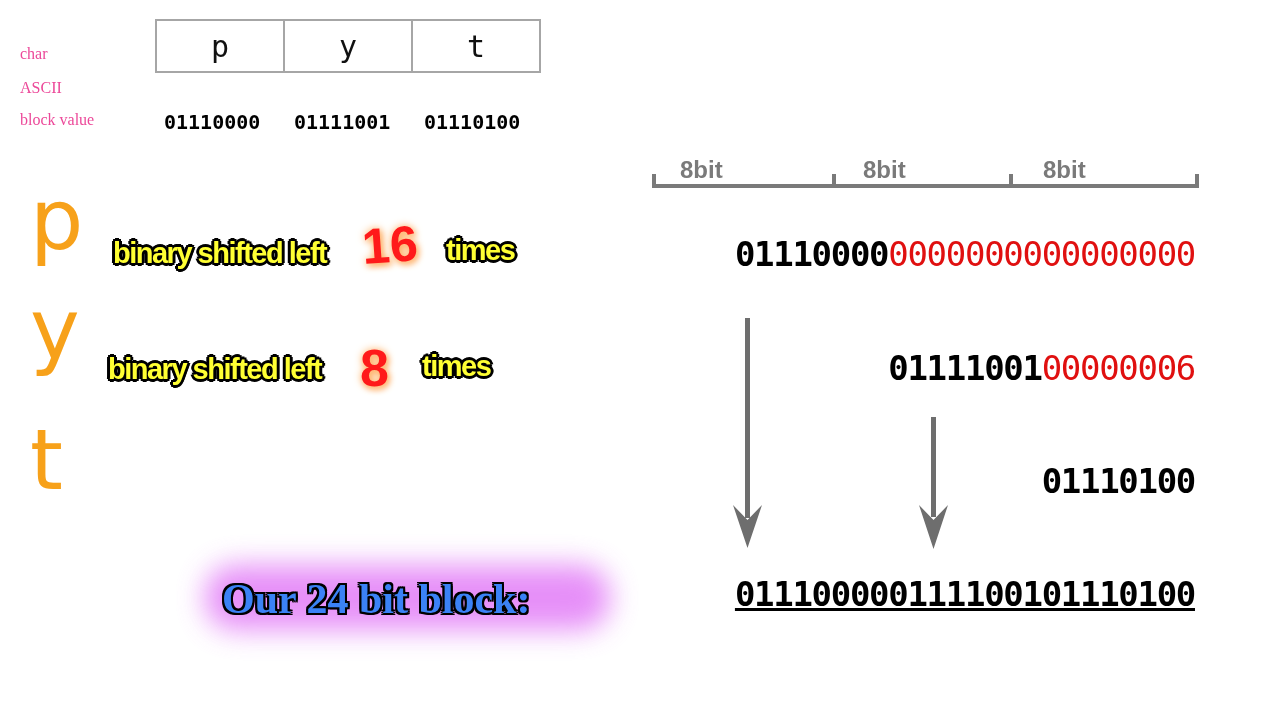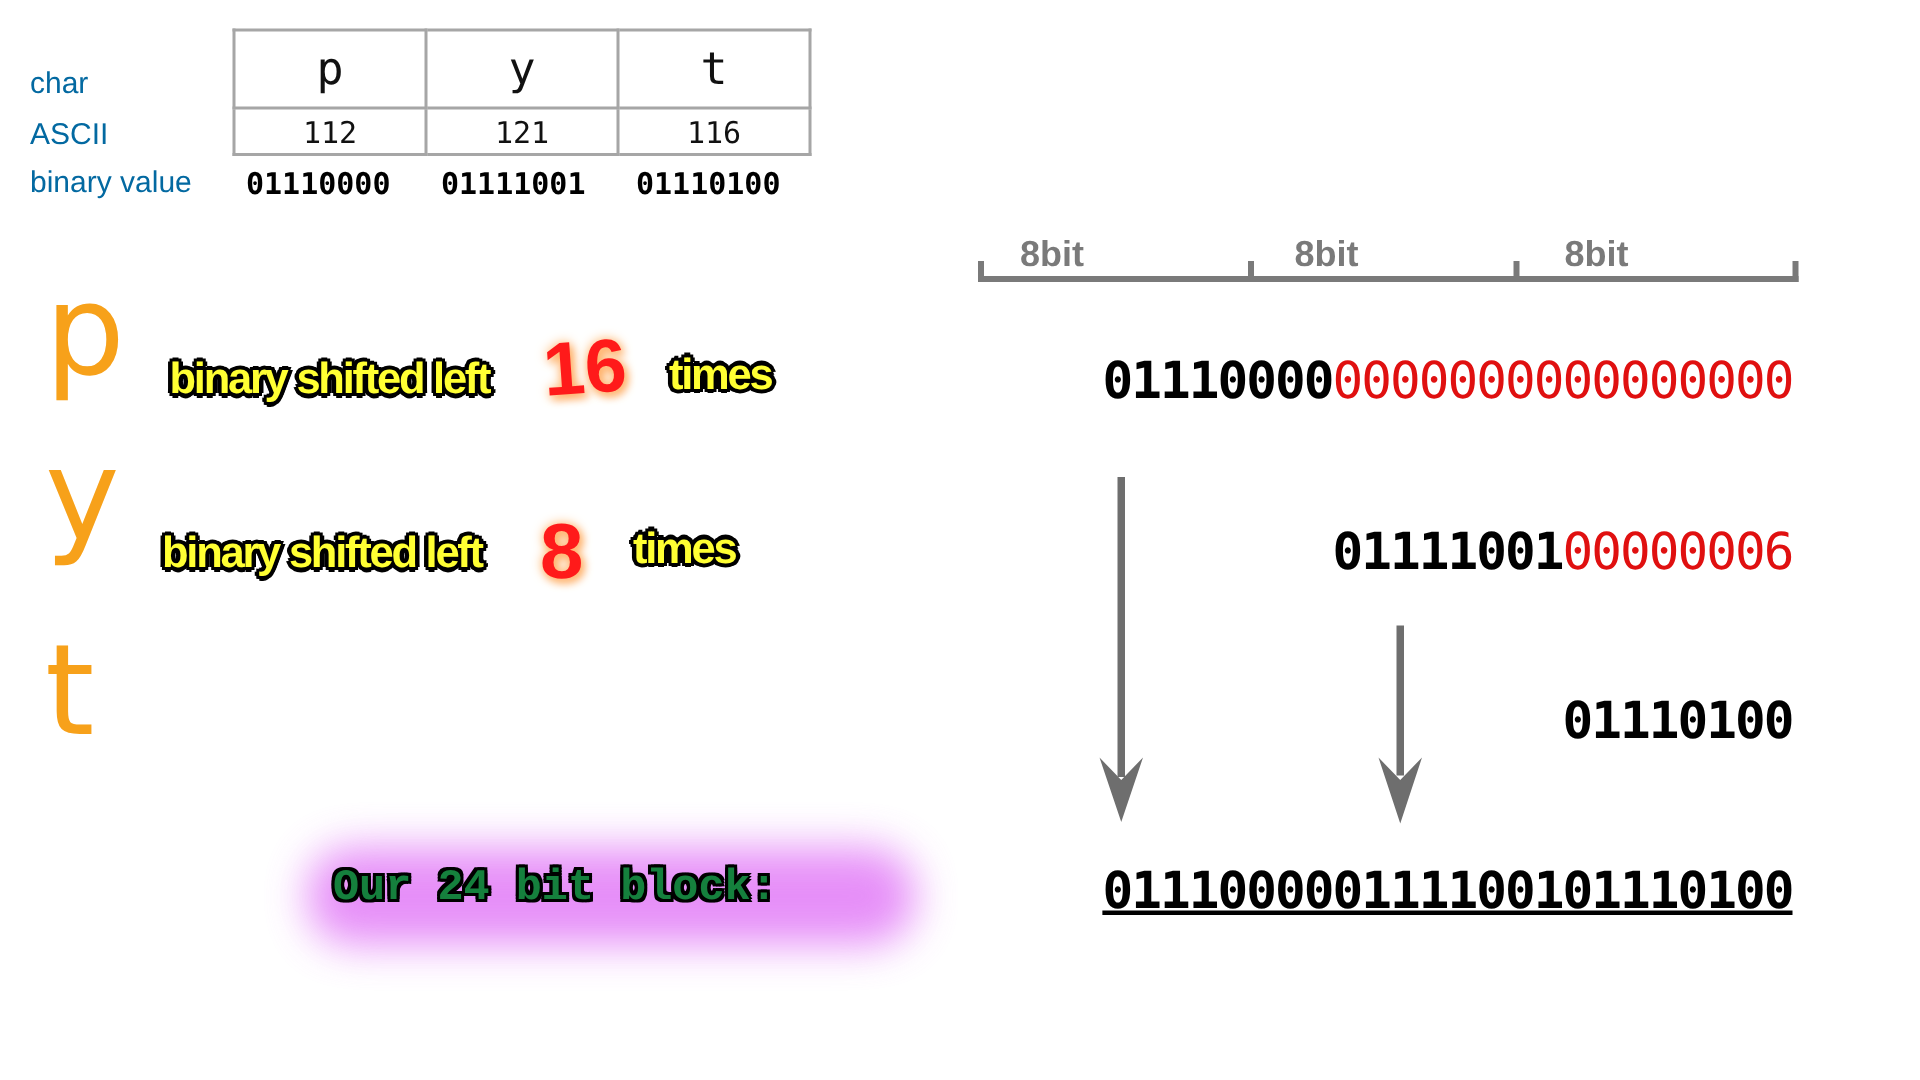--- a/index.html
+++ b/index.html
@@ -1,54 +1,49 @@
 <!DOCTYPE html>
 <html><head>
 <meta charset="utf-8">
 <style>
   html, body { margin: 0; padding: 0; }
   body { width: 1280px; height: 720px; background: #ffffff; position: relative; overflow: hidden; font-family: "Liberation Sans", sans-serif; }
   .abs { position: absolute; }
-  .row-label { position: absolute; left: 20px; color: #0369a1; font-family: Liberation Sans, sans-serif; font-size: 20px; }
+  .row-label { position: absolute; left: 20px; color: #ec4899; font-family: Liberation Serif, serif; font-size: 16px; }
   table.ascii { position: absolute; left: 155px; top: 19px; border-collapse: collapse; }
   table.ascii td { border: 2px solid #a6a6a6; width: 126px; text-align: center; font-family: "DejaVu Sans Mono", monospace; color: #111; padding: 0; }
   table.ascii tr.chars td { height: 50px; font-size: 30px; }
   table.ascii tr.codes td { height: 29px; font-size: 20px; }
   .binrow { position: absolute; top: 110px; left: 164px; display: flex; gap: 0; }
   .binrow span { width: 130px; font-family: "DejaVu Sans Mono", monospace; font-weight: bold; font-size: 20px; color: #000; }
   .bigletter { position: absolute; left: 30px; color: #f7a11a; font-family: "DejaVu Sans", sans-serif; font-size: 84px; line-height: 1; }
   .caption { position: absolute; font-family: Liberation Sans, sans-serif; font-weight: bold; font-size: 29px; color: #ffff33; letter-spacing: -1.5px;
     text-shadow: -2px -2px 0 #000, 2px -2px 0 #000, -2px 2px 0 #000, 2px 2px 0 #000, 0 3px 0 #000, 0 -3px 0 #000, 3px 0 0 #000, -3px 0 0 #000; }
   .shiftnum { position: absolute; font-family: "Liberation Sans", sans-serif; font-weight: bold; color: #ff1a1a; text-shadow: 0 0 8px #ffb46b, 2px 3px 6px #ffae66; }
   .bitlabel { position: absolute; top: 156px; font-family: "Liberation Sans", sans-serif; font-weight: bold; font-size: 24px; color: #7a7a7a; width: 120px; text-align: left; }
   .bin { position: absolute; font-family: "DejaVu Sans Mono", monospace; font-size: 34px; color: #000; letter-spacing: -1.3px; white-space: nowrap; text-align: right; right: 85px; }
   .bin .pad { color: #e01010; font-weight: normal; }
   .bin .val { font-weight: bold; }
-  .block-label { position: absolute; left: 222px; top: 575px; font-family: Liberation Mono, monospace; font-weight: bold; font-size: 29px; color: #15803d;
+  .block-label { position: absolute; left: 222px; top: 575px; font-family: Liberation Serif, serif; font-weight: bold; font-size: 42px; color: #3b82f6;
     text-shadow: -2px -2px 0 #000, 2px -2px 0 #000, -2px 2px 0 #000, 2px 2px 0 #000, 0 2px 0 #000, 0 -2px 0 #000, 2px 0 0 #000, -2px 0 0 #000; }
   .glow { position: absolute; left: 205px; top: 565px; width: 405px; height: 65px; border-radius: 30px; background: #e27cf7; filter: blur(14px); opacity: 0.85; }
 </style>
 </head>
 <body>
 
 <div class="row-label" style="top:45px;">char</div>
 <div class="row-label" style="top:79px;">ASCII</div>
-<div class="row-label" style="top:111px;">binary value</div>
+<div class="row-label" style="top:111px;">block value</div>
 
 <table class="ascii">
   <tbody>
       <tr class="chars">
     <td>p</td>
     <td>y</td>
     <td>t</td>
-  </tr>
-  <tr class="codes">
-    <td>112</td>
-    <td>121</td>
-    <td>116</td>
   </tr>
 </tbody>
   </table>
 <div class="binrow">
   <span>01110000</span>
   <span>01111001</span>
   <span>01110100</span>
 </div>
 
 <div class="bigletter" style="top:178px;">p</div>

